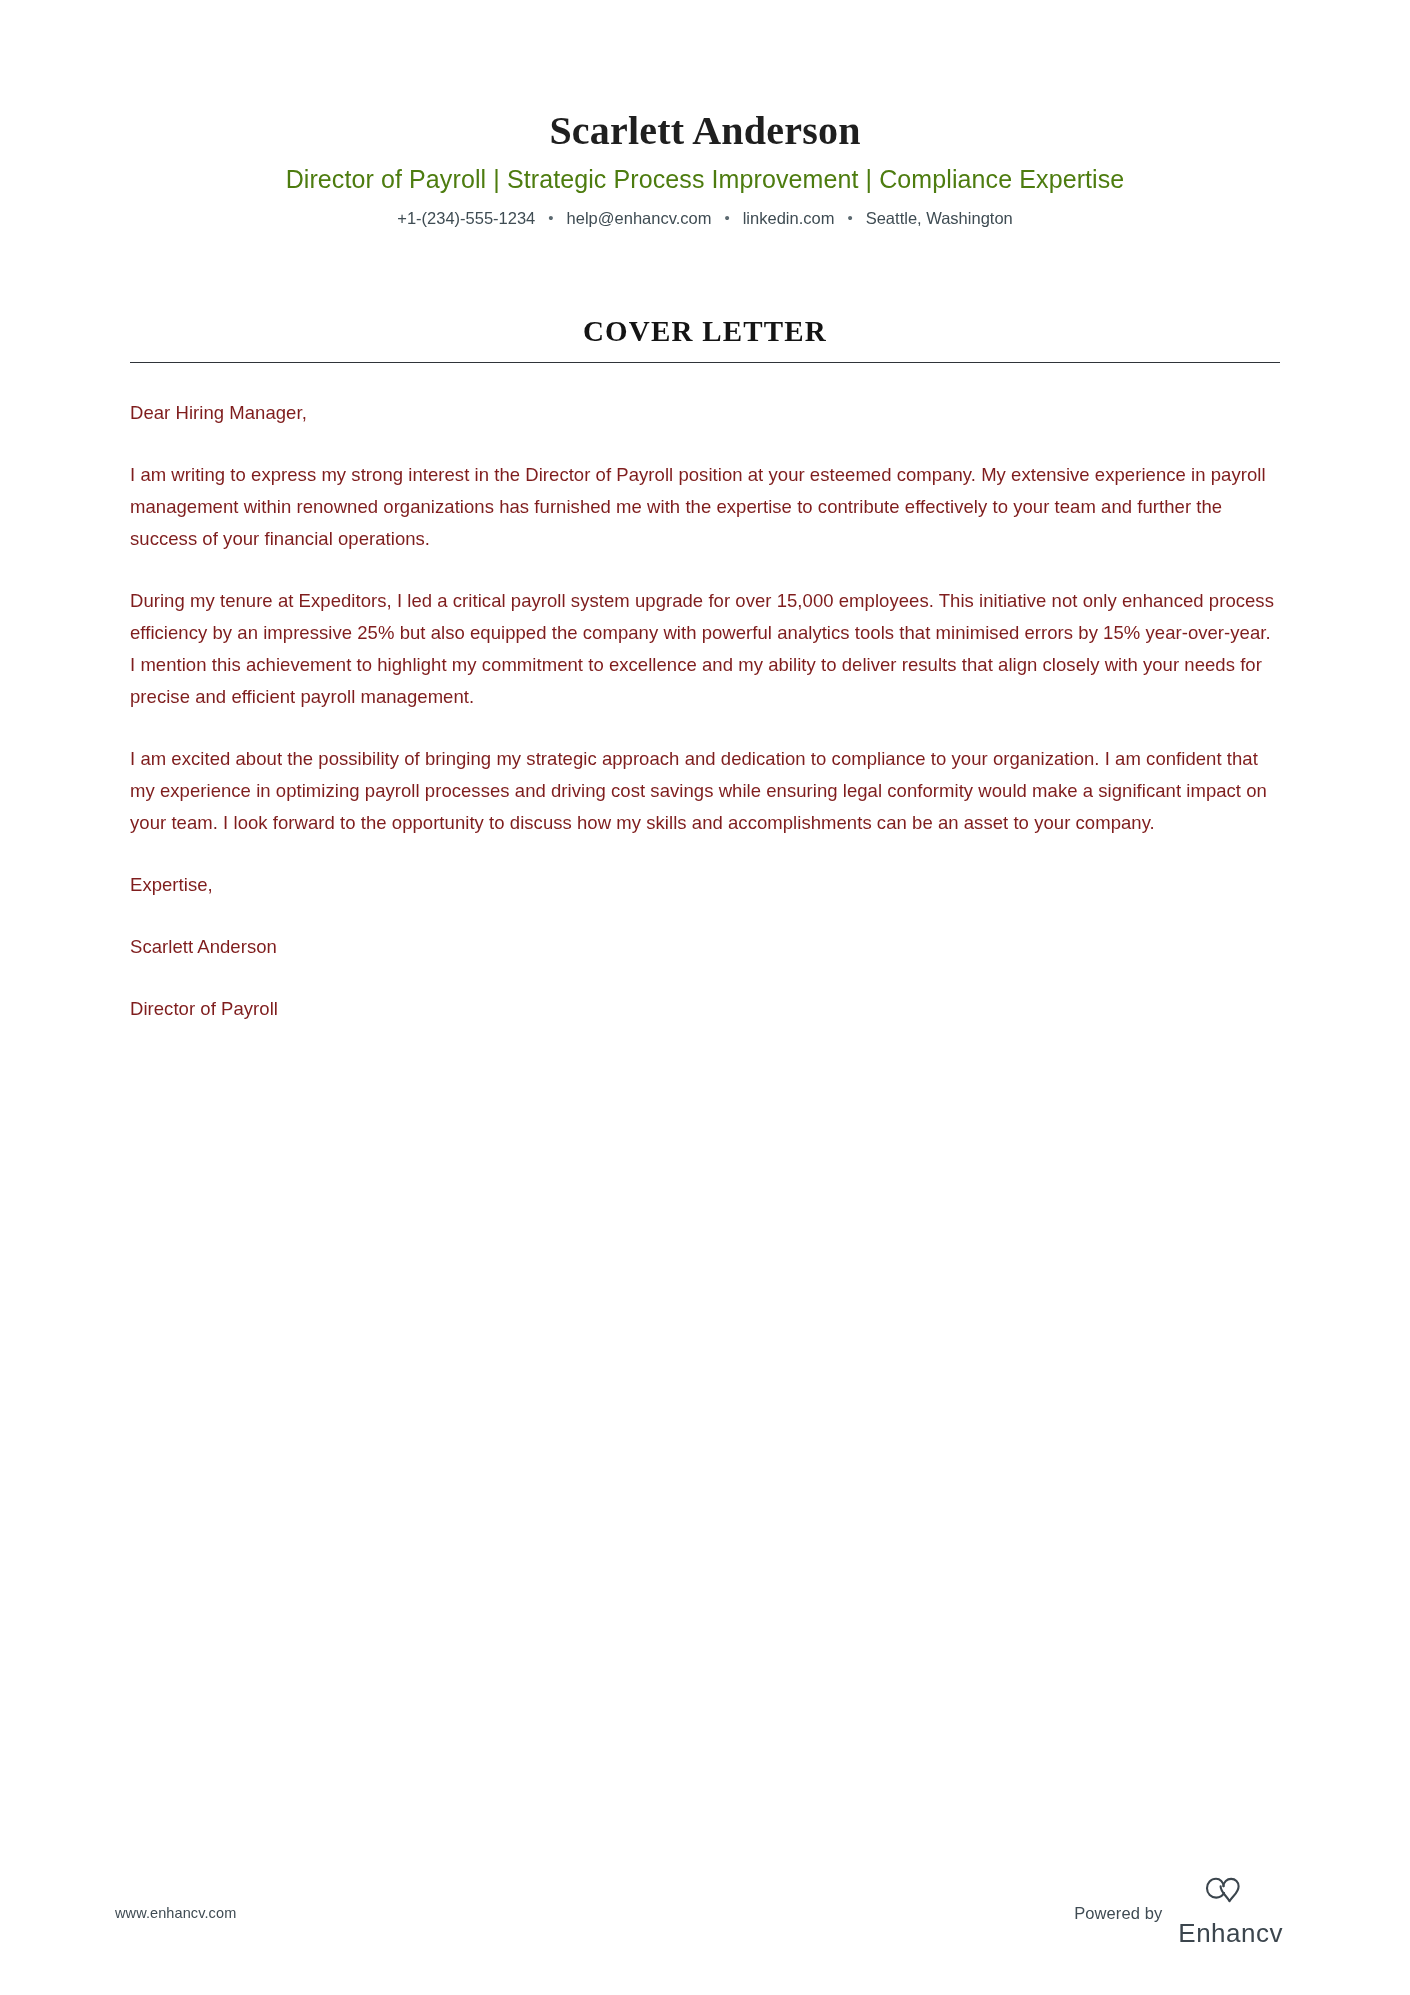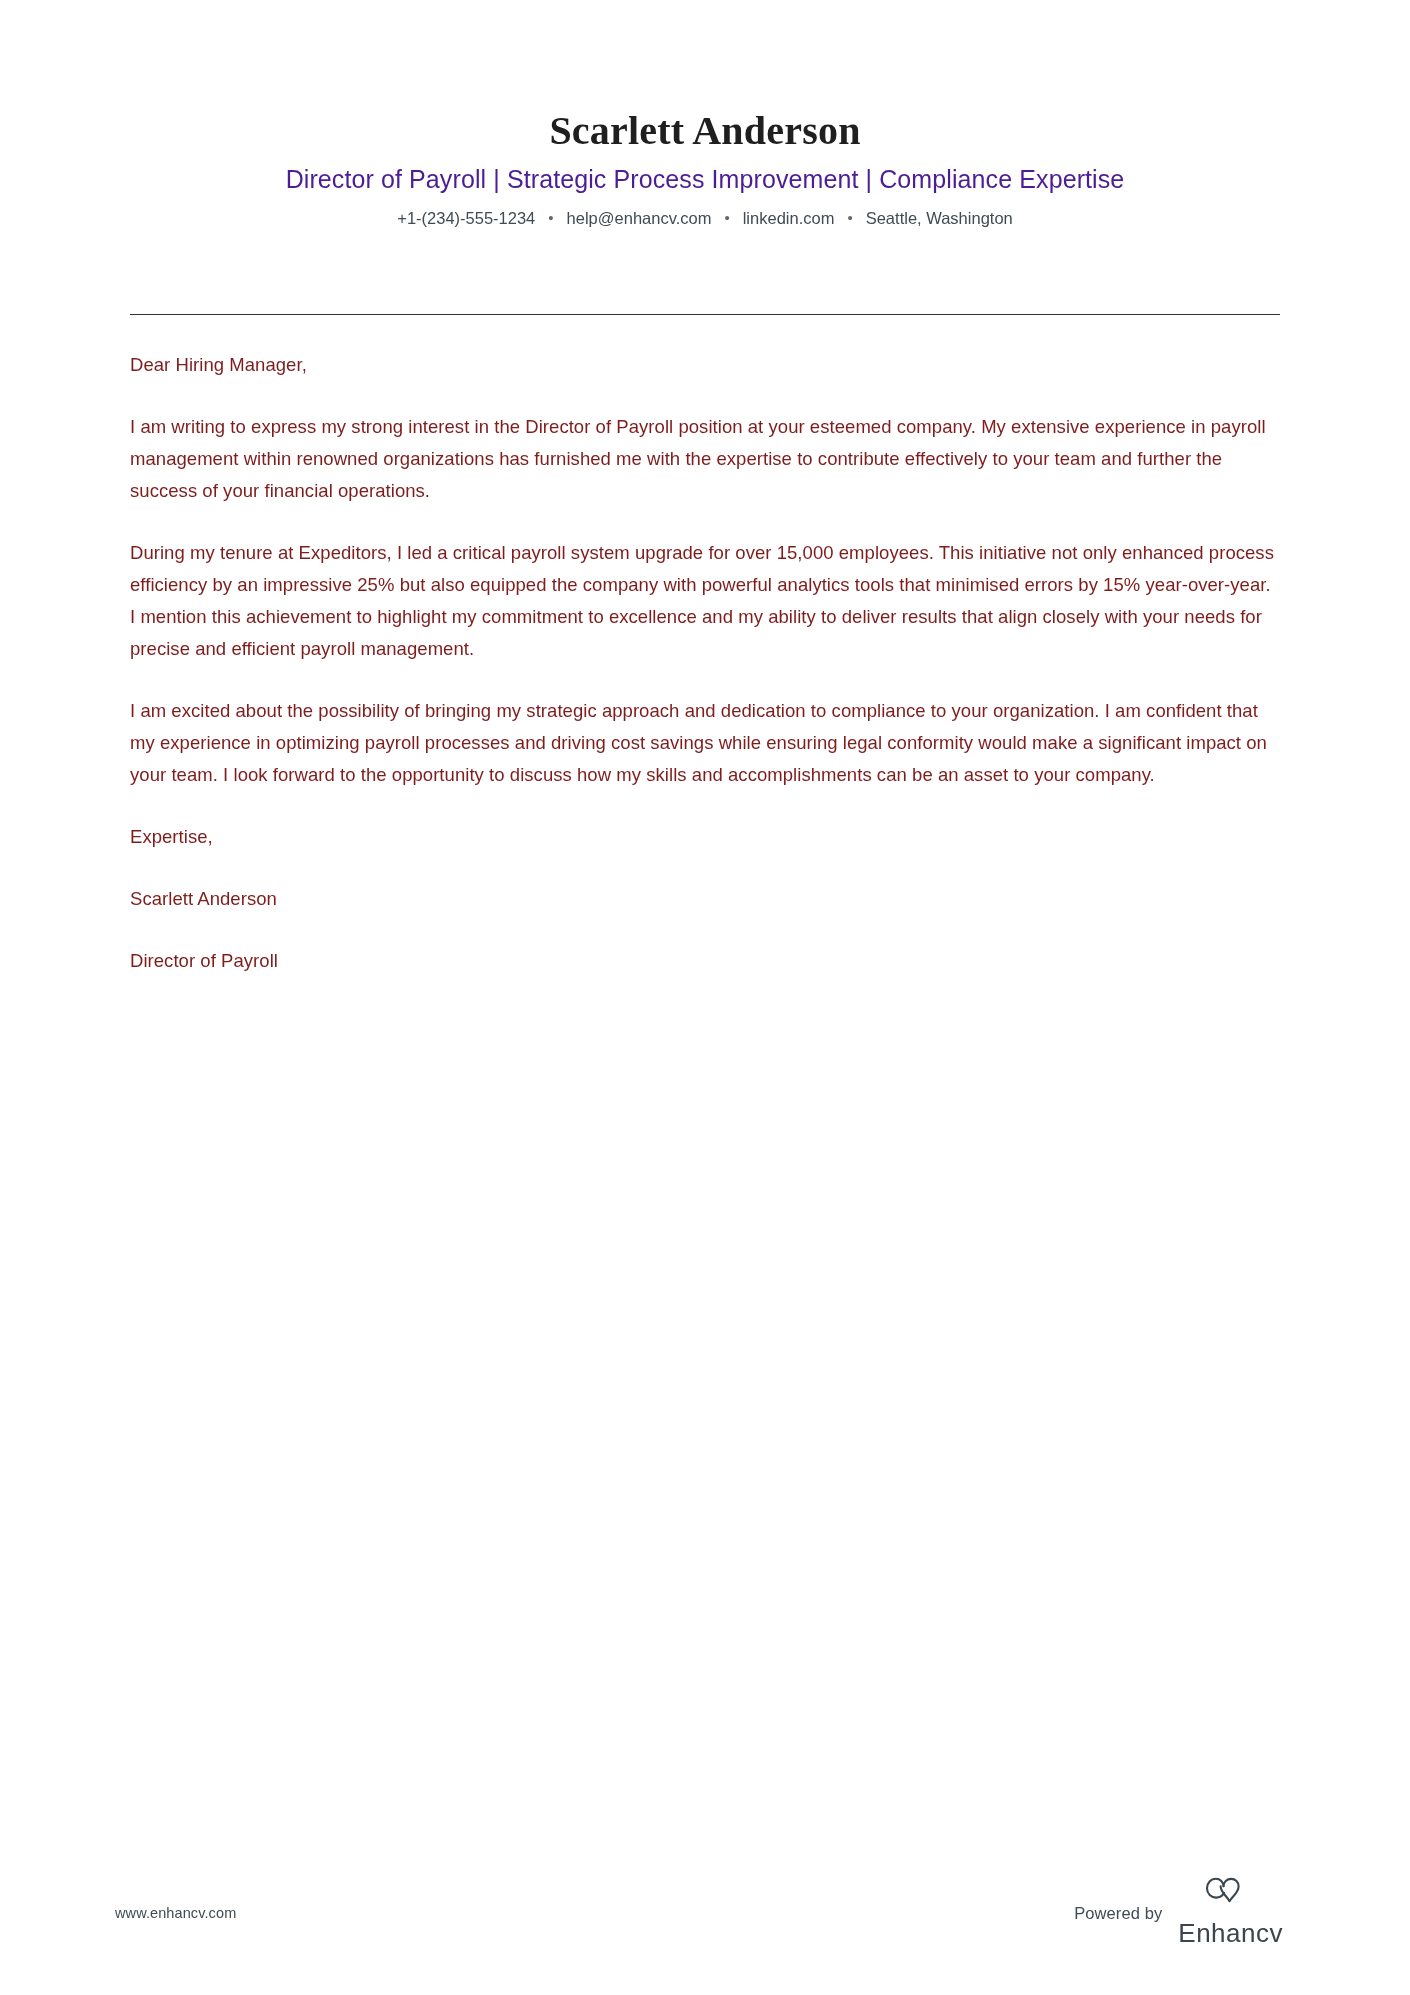--- a/index.html
+++ b/index.html
@@ -37,21 +37,21 @@
     color: #1f1f1f;
     letter-spacing: 0.2px;
     margin: 0;
   }
 
   .candidate-headline {
     font-family: "Liberation Sans", sans-serif;
     font-weight: 400;
     font-size: 25px;
     line-height: 34px;
-    color: #4c1d95;
+    color: #4d7c0f;
     margin: 8px 0 0 0;
     letter-spacing: 0.1px;
   }
 
   .contact-line {
     font-family: "Liberation Sans", sans-serif;
     font-size: 16.5px;
     line-height: 24px;
     color: #3f4c53;
     margin-top: 10px;
@@ -167,20 +167,21 @@
       <span class="contact-sep">•</span>
       <span class="contact-item">help@enhancv.com</span>
       <span class="contact-sep">•</span>
       <span class="contact-item">linkedin.com</span>
       <span class="contact-sep">•</span>
       <span class="contact-item">Seattle, Washington</span>
     </div>
   </div>
 
   <div class="section-block">
+    <div class="section-title">COVER LETTER</div>
     <div class="section-rule"></div>
   </div>
 
   <div class="letter">
     <p class="tight">Dear Hiring Manager,</p>
     <p>I am writing to express my strong interest in the Director of Payroll position at your esteemed company. My extensive experience in payroll management within renowned organizations has furnished me with the expertise to contribute effectively to your team and further the success of your financial operations.</p>
     <p>During my tenure at Expeditors, I led a critical payroll system upgrade for over 15,000 employees. This initiative not only enhanced process efficiency by an impressive 25% but also equipped the company with powerful analytics tools that minimised errors by 15% year-over-year. I mention this achievement to highlight my commitment to excellence and my ability to deliver results that align closely with your needs for precise and efficient payroll management.</p>
     <p>I am excited about the possibility of bringing my strategic approach and dedication to compliance to your organization. I am confident that my experience in optimizing payroll processes and driving cost savings while ensuring legal conformity would make a significant impact on your team. I look forward to the opportunity to discuss how my skills and accomplishments can be an asset to your company.</p>
     <p class="sig">Expertise,</p>
     <p class="sig">Scarlett Anderson</p>

